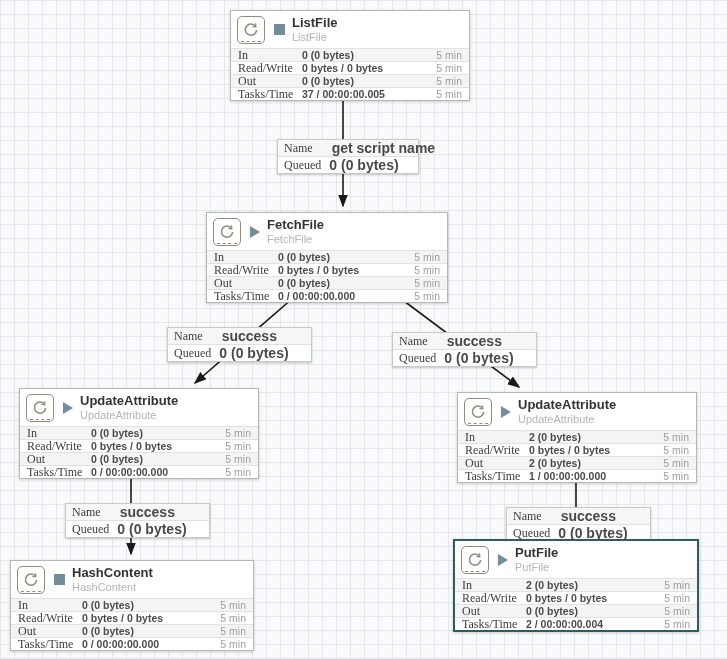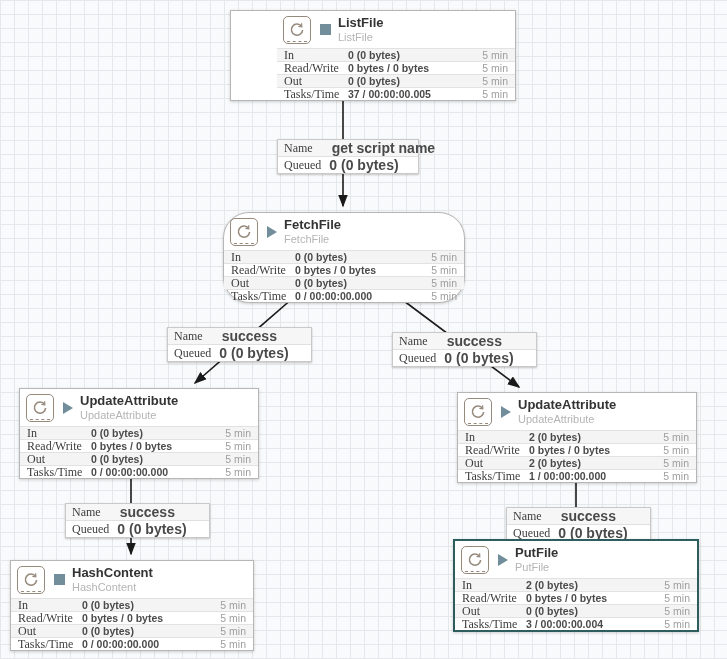--- a/index.html
+++ b/index.html
@@ -58,22 +58,22 @@
   }
   .conn-row{display:flex;align-items:center;height:16px;line-height:16px;
     padding:0 6px;white-space:nowrap;}
   .conn-row.name-row{background:#f6f6f6;gap:11px;}
   .conn-row.queued-row{border-top:1px solid #e0e0e0;background:#fff;}
   .conn-key{font-family:"Liberation Serif",serif;font-size:12px;color:#3d3d3d;
     margin-right:8px;}
   .conn-val{font-size:14px;font-weight:bold;color:#4a4a4a;}
 
   
-  #p0{left:230px;top:10px;width:238px;padding-left:46px;}
-  #p1{left:223px;top:212px;width:240px;border-radius:26px;}
+  #p0{left:230px;top:10px;width:238px;}
+  #p1{left:206px;top:212px;width:240px;}
   #p2{left:19px;top:388px;width:238px;}
   #p3{left:457px;top:392px;width:238px;}
   #p4{left:10px;top:560px;width:242px;}
   #p5{left:454px;top:540px;width:242px;}
 
   #c0{left:277px;top:139px;width:140px;}
   #c1{left:167px;top:327px;width:143px;}
   #c2{left:392px;top:332px;width:143px;}
   #c3{left:65px;top:503px;width:143px;}
   #c4{left:506px;top:507px;width:143px;}
@@ -355,18 +355,18 @@
       <span class="stat-value">0 bytes / 0 bytes</span>
       <span class="stat-window">5 min</span>
     </div>
     <div class="stat-row shaded">
       <span class="stat-label">Out</span>
       <span class="stat-value">0 (0 bytes)</span>
       <span class="stat-window">5 min</span>
     </div>
     <div class="stat-row">
       <span class="stat-label">Tasks/Time</span>
-      <span class="stat-value">3 / 00:00:00.004</span>
+      <span class="stat-value">2 / 00:00:00.004</span>
       <span class="stat-window">5 min</span>
     </div>
   </div>
 
 </div>
 
 </body></html>

